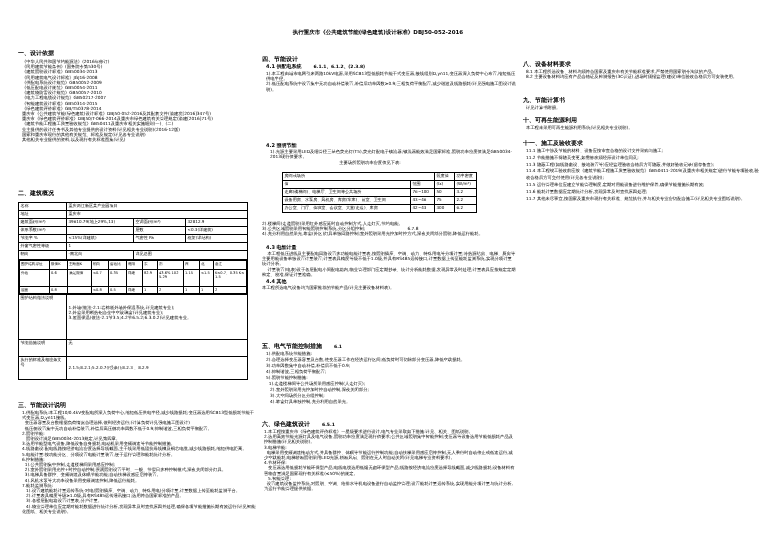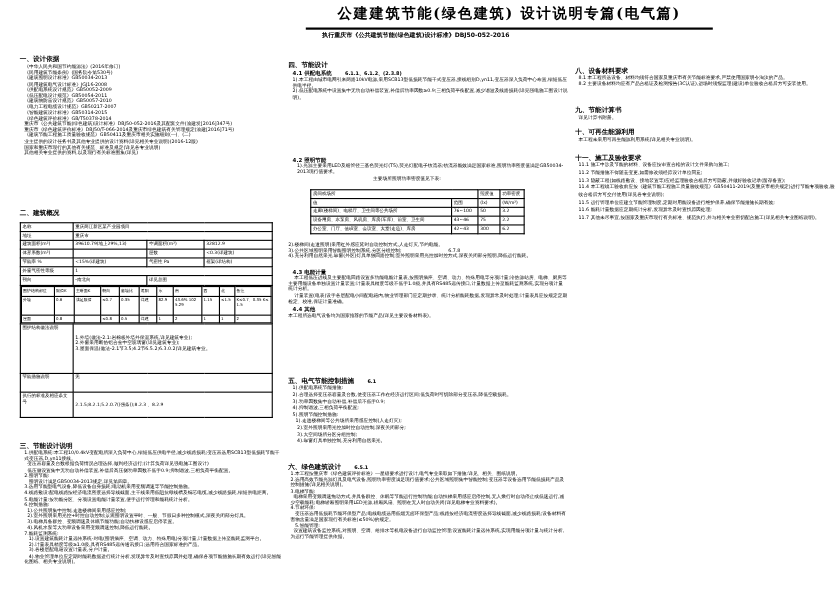--- a/index.html
+++ b/index.html
@@ -20,21 +20,20 @@
   td{border:1px solid #000;font-size:4.1px;line-height:4.8px;padding:1px 1.5px;
      vertical-align:top;overflow:hidden;word-break:break-all}
   .env td{font-size:3.6px;line-height:4.2px;padding:0.5px 1px}
   .envwrap{padding:0}
 </style>
 </head>
 <body>
 
 <div class="sheet">
 
-  <div class="abs title" style="left:278px;top:3px;width:370px">公建建筑节能(绿色建筑) 设计说明专篇(电气篇)</div>
   <div class="abs subtitle" style="left:238px;top:29px;width:280px">执行重庆市《公共建筑节能(绿色建筑)设计标准》DBJ50-052-2016</div>
 
   <div class="abs h" style="left:18px;top:49px">一、设计依据</div>
   <div class="abs" style="left:22px;top:59px;width:228px">
       <div class="ln">《中华人民共和国节约能源法》(2016年修订)</div>
       <div class="ln">《民用建筑节能条例》(国务院令第530号)</div>
       <div class="ln">《建筑照明设计标准》GB50034-2013</div>
       <div class="ln">《民用建筑电气设计标准》JGJ16-2008</div>
       <div class="ln">《供配电系统设计规范》GB50052-2009</div>
       <div class="ln">《低压配电设计规范》GB50054-2011</div>

